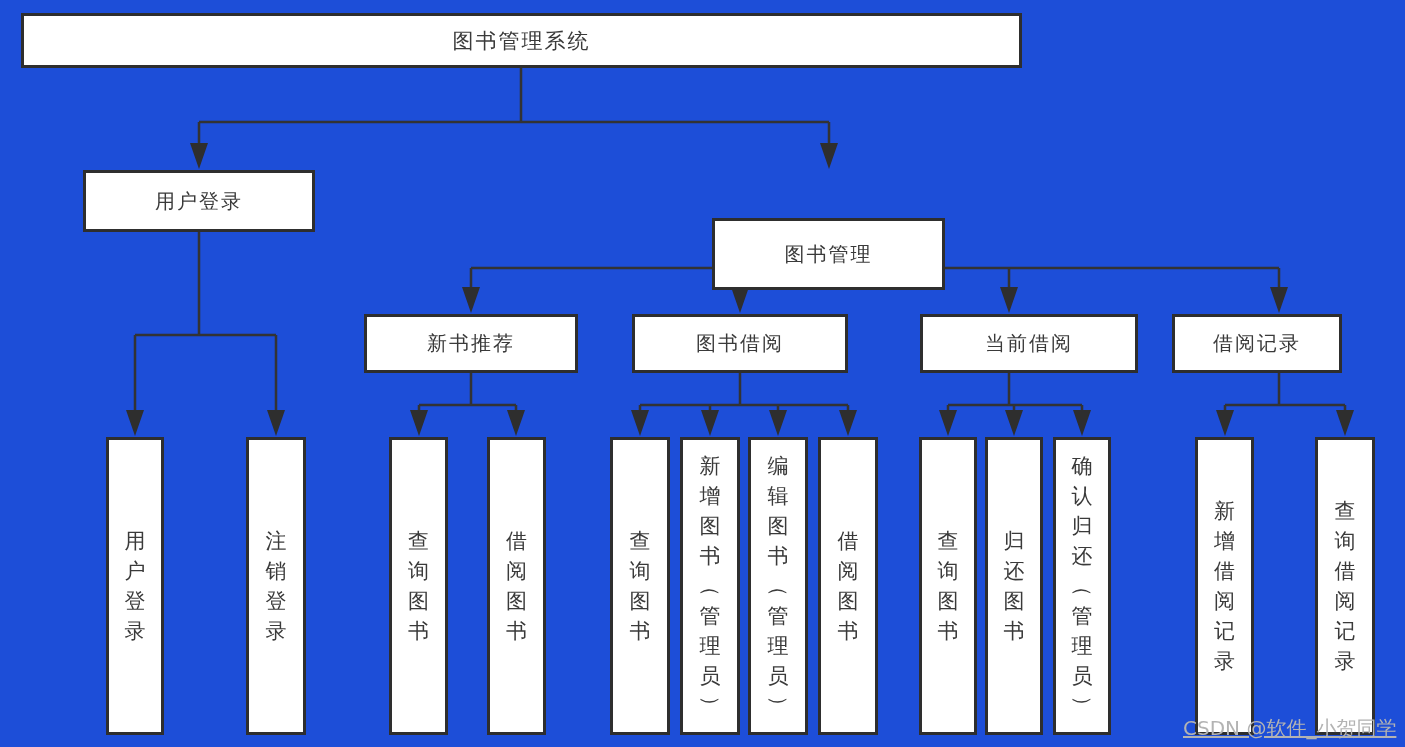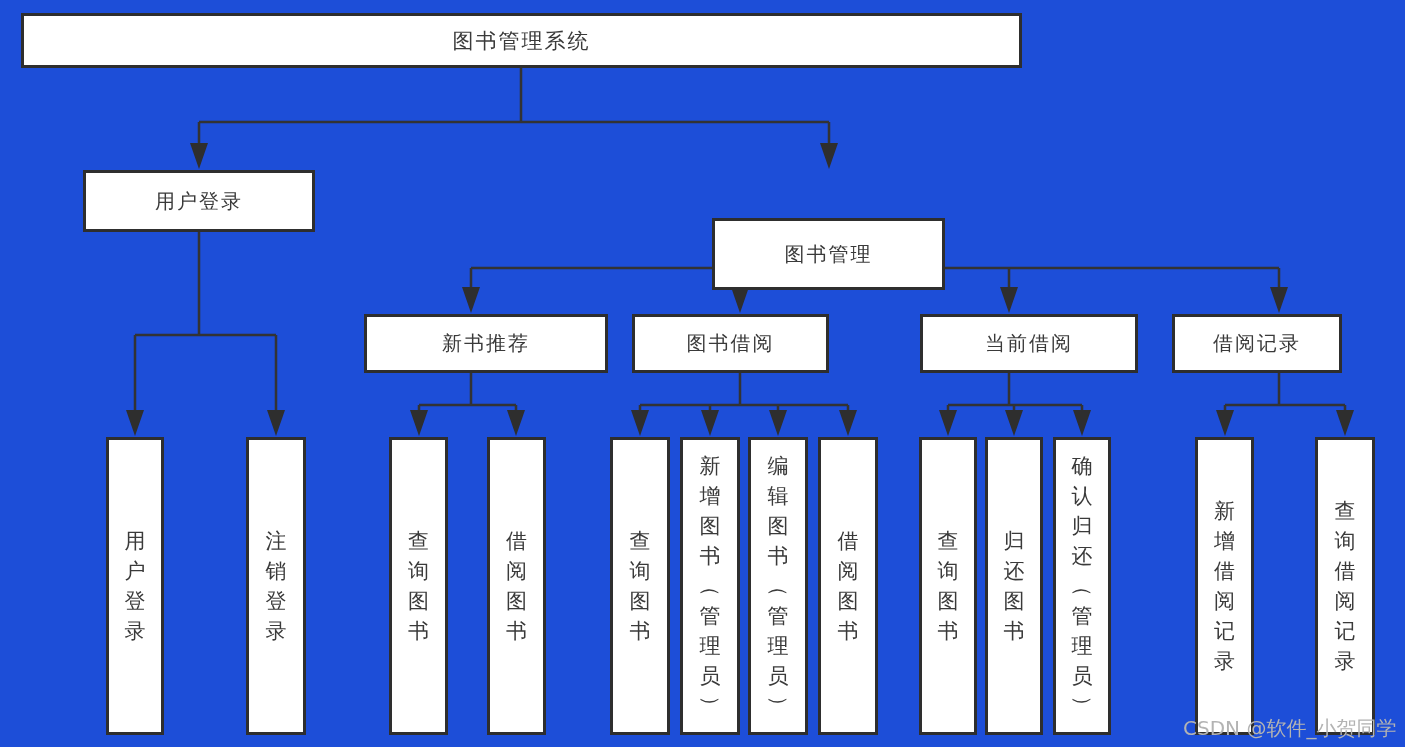--- a/index.html
+++ b/index.html
@@ -55,20 +55,21 @@
   }
   .vchar.rot { transform: rotate(90deg); }
   .watermark {
     position: absolute;
     left: 1183px;
     top: 715px;
     font-size: 20px;
     color: #b3b3b3;
     white-space: nowrap;
     z-index: 5;
+    text-decoration: underline;
   }
 </style>
 </head>
 <body>
 
 <div class="canvas">
 
   <svg class="wires" viewBox="0 0 1405 747">
     <g stroke="#333333" stroke-width="2.5" fill="none">
 
@@ -146,24 +147,24 @@
     <span class="hlabel">图书管理系统</span>
   </div>
 
   <div class="box" style="left:83px; top:170px; width:232px; height:62px;">
     <span class="hlabel">用户登录</span>
   </div>
   <div class="box" style="left:712px; top:170px; width:233px; height:72px;margin-top:48px;">
     <span class="hlabel">图书管理</span>
   </div>
 
-  <div class="box" style="left:364px; top:314px; width:244px; height:59px;">
+  <div class="box" style="left:364px; top:314px; width:214px; height:59px;">
     <span class="hlabel">新书推荐</span>
   </div>
-  <div class="box" style="left:632px; top:314px; width:197px; height:59px;">
+  <div class="box" style="left:632px; top:314px; width:216px; height:59px;">
     <span class="hlabel">图书借阅</span>
   </div>
   <div class="box" style="left:920px; top:314px; width:218px; height:59px;">
     <span class="hlabel">当前借阅</span>
   </div>
   <div class="box" style="left:1172px; top:314px; width:170px; height:59px;">
     <span class="hlabel">借阅记录</span>
   </div>
 
   <div class="box leaf" style="left:106px; top:437px; width:58px; height:298px;">

